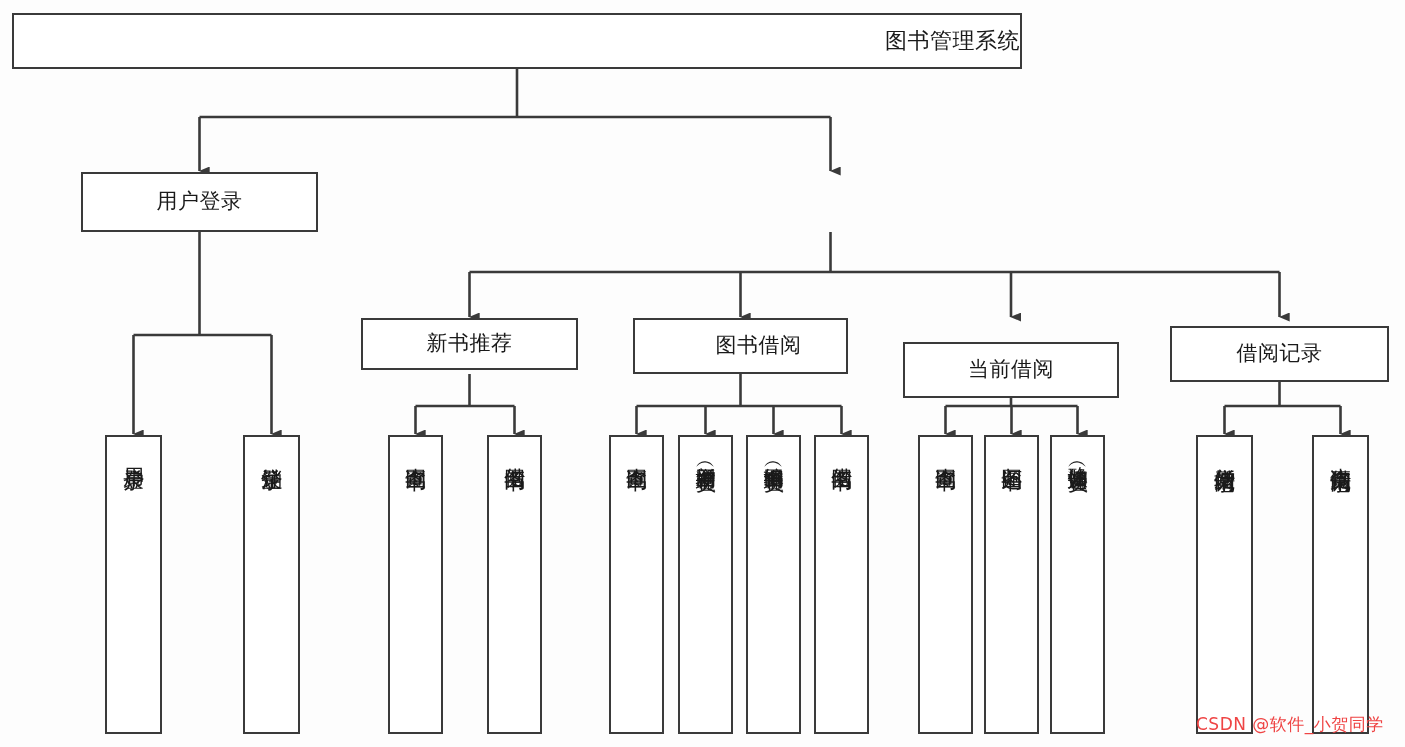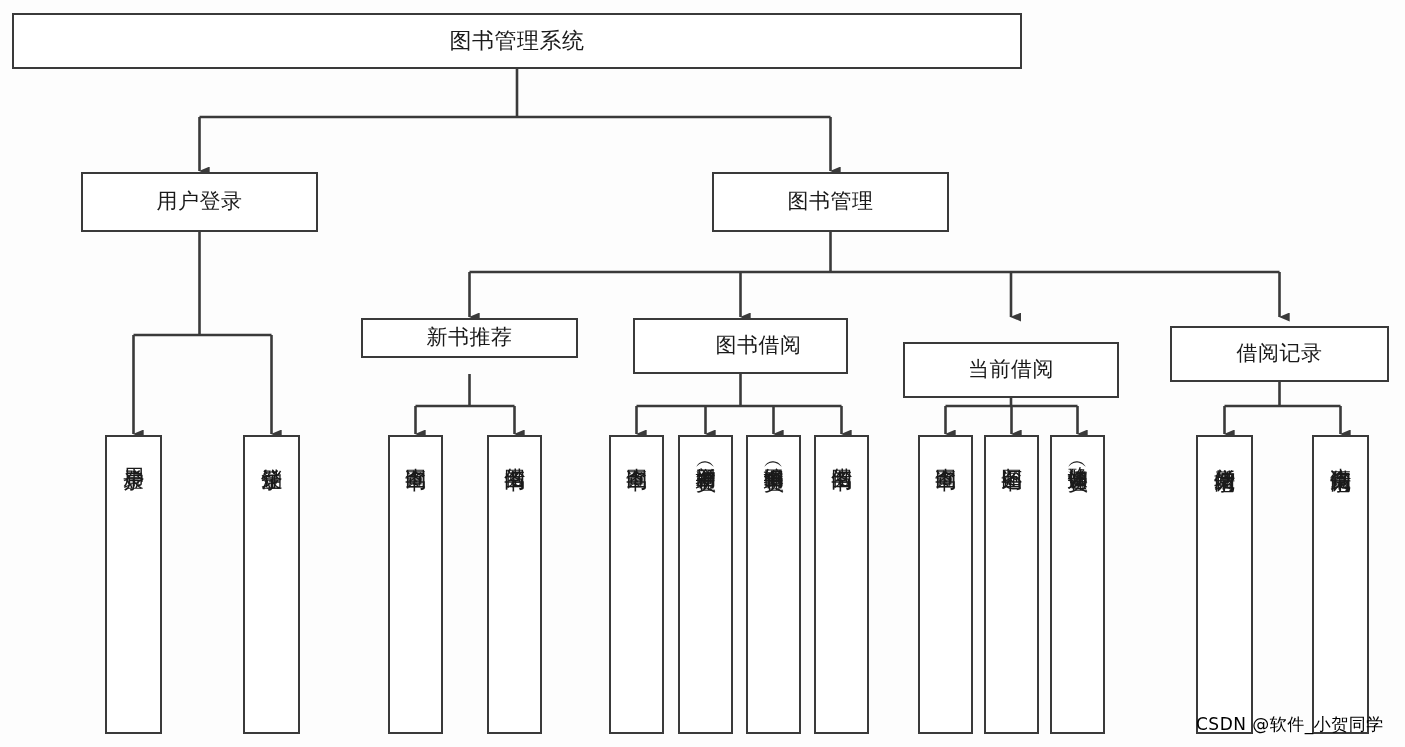--- a/index.html
+++ b/index.html
@@ -58,21 +58,21 @@
     line-height: 1.08;
     letter-spacing: 1px;
     white-space: nowrap;
   }
   .node.vert.tall .lbl { font-size: 20px; }
   .watermark {
     position: absolute;
     left: 1196px;
     top: 713px;
     font-size: 17px;
-    color: #000000;
+    color: #ef4444;
     white-space: nowrap;
     letter-spacing: 0.5px;
     font-family: "DejaVu Sans", "Liberation Sans", sans-serif;
   }
 </style>
 </head>
 <body>
 
 <div id="canvas">
 
@@ -112,32 +112,29 @@
         <path d="M945.5,406 L945.5,434" marker-end="url(#arrowhead)"></path>
         <path d="M1011.5,406 L1011.5,434" marker-end="url(#arrowhead)"></path>
         <path d="M1077.5,406 L1077.5,434" marker-end="url(#arrowhead)"></path>
         <path d="M1279.5,374 L1279.5,406"></path>
         <path d="M1224.5,406 L1340.5,406"></path>
         <path d="M1224.5,406 L1224.5,434" marker-end="url(#arrowhead)"></path>
         <path d="M1340.5,406 L1340.5,434" marker-end="url(#arrowhead)"></path>
       </g>
   </svg>
 
-  <div class="node horiz root" id="n-root" style="left: 12px; top: 13px; width: 1010px; height: 56px;">
+  <div class="node horiz root" id="n-root" style="left: 12px; top: 13px; width: 1010px; height: 56px; justify-content: flex-end;">
     <span class="lbl">图书管理系统</span>
   </div>
 
   <div class="node horiz" id="n-user-login" style="left: 81px; top: 172px; width: 237px; height: 60px;">
     <span class="lbl">用户登录</span>
   </div>
-  <div class="node horiz" id="n-book-manage" style="left: 712px; top: 172px; width: 237px; height: 60px;">
-    <span class="lbl">图书管理</span>
-  </div>
 
-  <div class="node horiz" id="n-new-book-rec" style="left: 361px; top: 318px; width: 217px; height: 40px;">
+  <div class="node horiz" id="n-new-book-rec" style="left: 361px; top: 318px; width: 217px; height: 52px;">
     <span class="lbl">新书推荐</span>
   </div>
   <div class="node horiz" id="n-book-borrow" style="left: 633px; top: 318px; width: 215px; height: 56px; padding-left: 36px;">
     <span class="lbl">图书借阅</span>
   </div>
   <div class="node horiz" id="n-current-borrow" style="left: 903px; top: 318px; width: 216px; height: 56px; margin-top: 24px;">
     <span class="lbl">当前借阅</span>
   </div>
   <div class="node horiz" id="n-borrow-record" style="left: 1170px; top: 318px; width: 219px; height: 56px; margin-top: 8px;">
     <span class="lbl">借阅记录</span>

